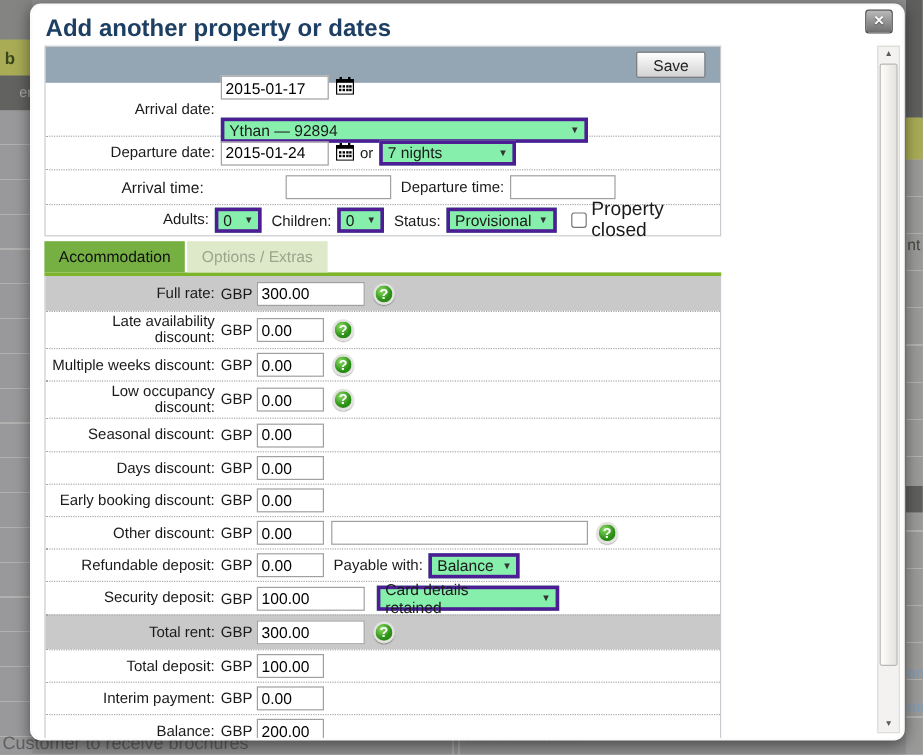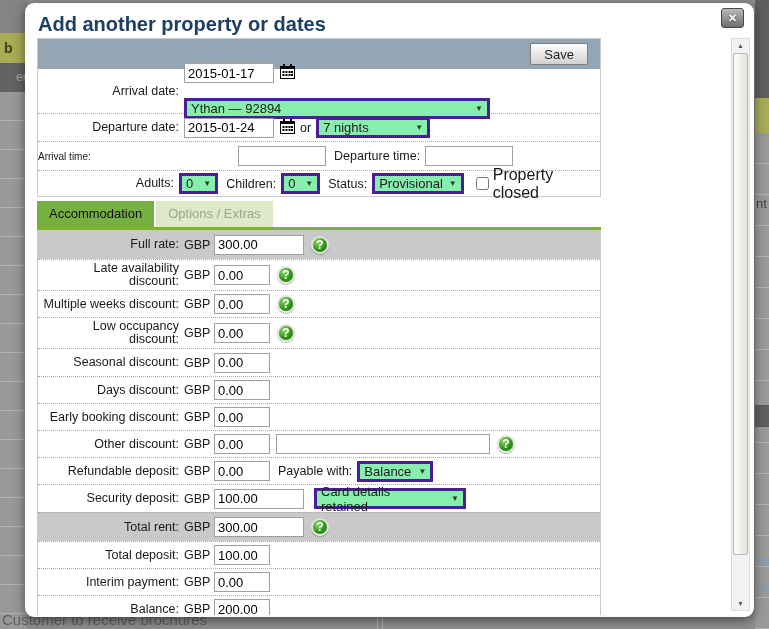--- a/index.html
+++ b/index.html
@@ -68,21 +68,21 @@
   .save-btn { height:22px; padding:0 13px; font-family:inherit; font-size:13px; color:#222;
               background:linear-gradient(#fefefe,#d2d2d2); border:1px solid #7e7e7e;
               border-radius:2px; cursor:pointer; }
 
   .row { display:flex; align-items:center; padding:0; }
   .row + .row { border-top:1px dotted #a8a8a8; }
   .h44{height:44px;} .h29{height:29px;} .h28{height:28px;} .h27{height:27px;}
   .h31{height:31px;} .h26{height:26px;}
   .lbl { width:146px; text-align:right; padding-right:5px; font-size:12.5px; line-height:13px; color:#1a1a1a; }
   .wraplbl .lbl { padding-left:48px; }
-  .lbl-time { width:200px; text-align:left; padding-right:5px; font-size:10px; }
+  .lbl-time { width:200px; text-align:center; padding-right:5px; font-size:13px; }
   .mid-lbl { font-size:12.5px; margin:0 5px 0 8px; }
   .cur { width:30px; font-size:12.5px; }
 
   input[type=text] { height:20px; border:1px solid #a0a0a0; padding:0 3px;
                      font-family:inherit; font-size:13px; color:#000; background:#fff; }
   .in-wide { width:90px; }  .in-small { width:56px; }  .in-time { width:88px; }
   .in-other { width:214px; margin-left:6px; }
 
   .sel { display:inline-flex; align-items:center; justify-content:space-between;
          height:21px; border:3px solid #4c1d95; background:#86efac; padding:0 4px;

